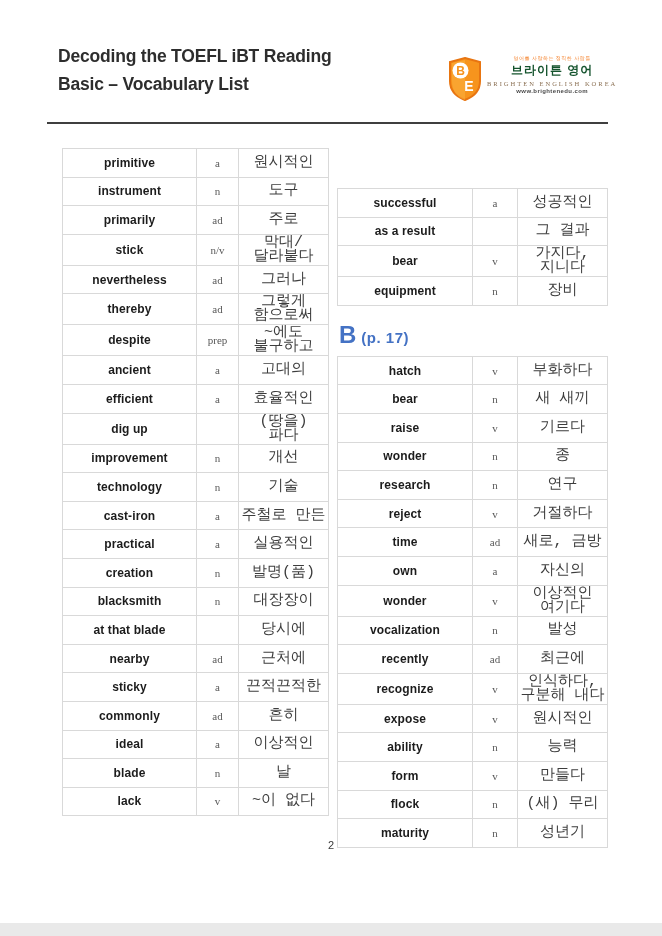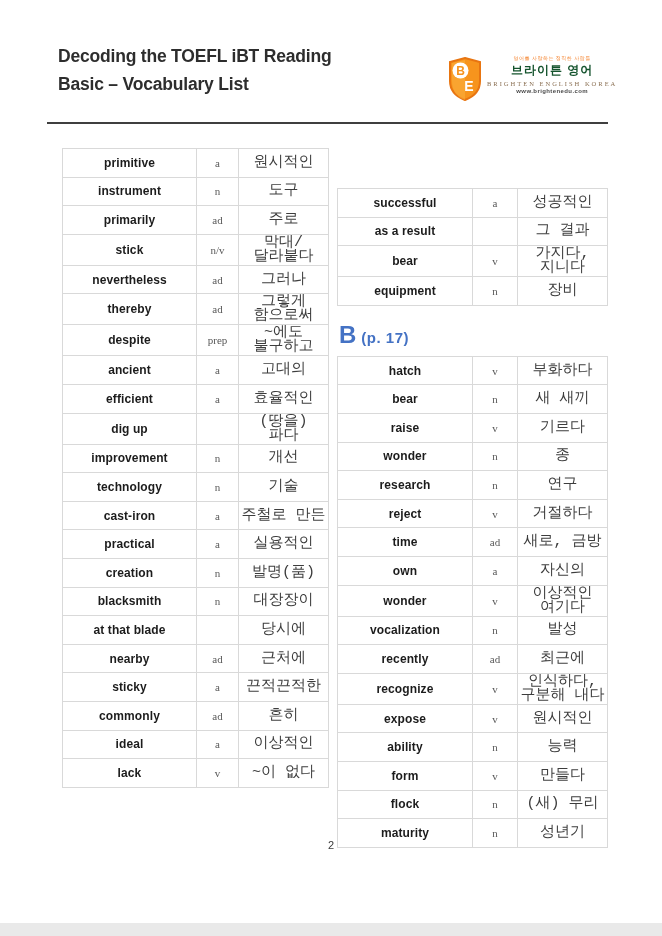--- a/index.html
+++ b/index.html
@@ -237,20 +237,25 @@
             <td class="meaning">흔히</td>
           </tr>
 
           <tr>
             <td class="word">ideal</td>
             <td class="pos">a</td>
             <td class="meaning">이상적인</td>
           </tr>
 
 
+          <tr>
+            <td class="word">blade</td>
+            <td class="pos">n</td>
+            <td class="meaning">날</td>
+          </tr>
 
           <tr>
             <td class="word">lack</td>
             <td class="pos">v</td>
             <td class="meaning">~이 없다</td>
           </tr>
         </tbody>
     </table>
   </div>
 

